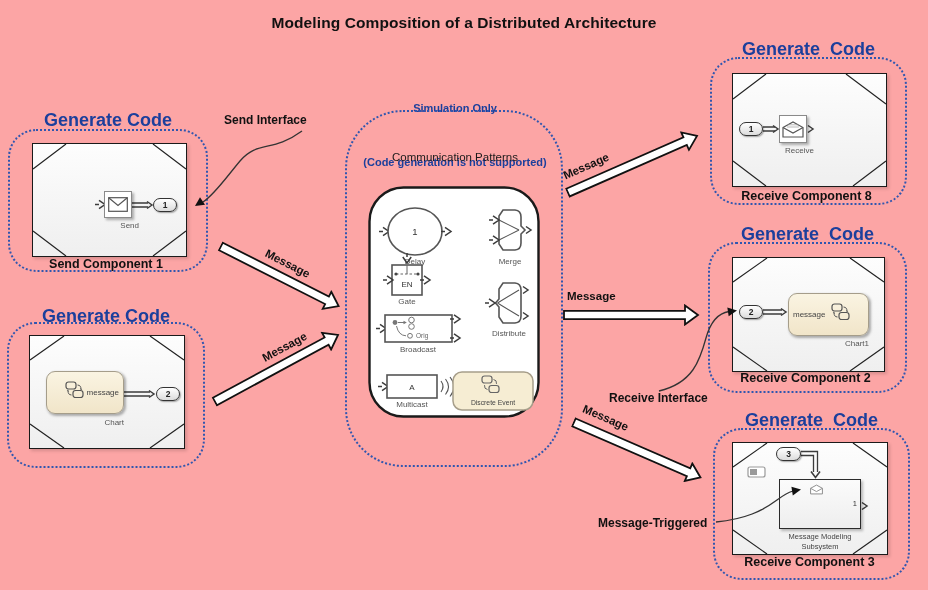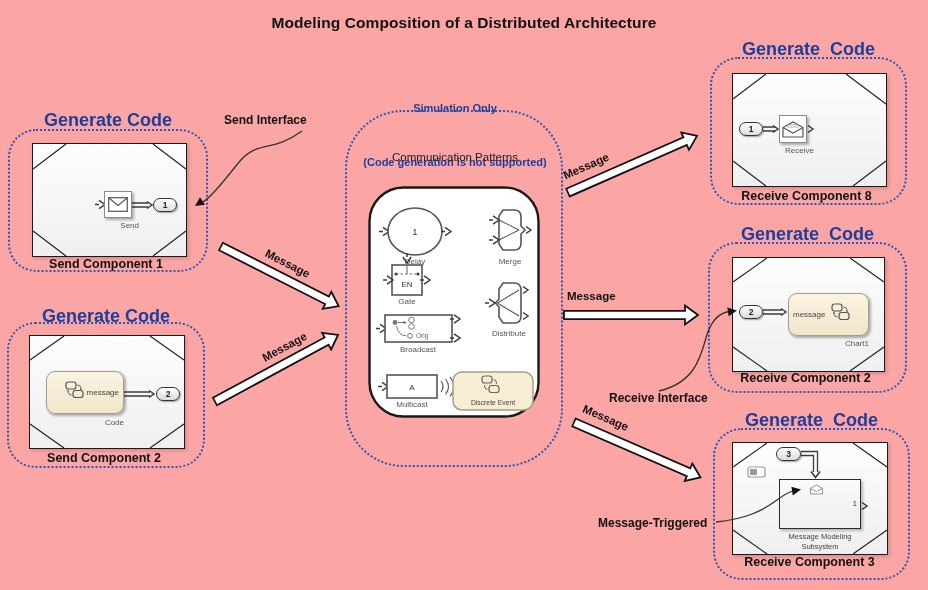--- a/index.html
+++ b/index.html
@@ -87,23 +87,22 @@
         <rect x="1" y="1" width="10" height="7" rx="2.5" fill="none" stroke="#555" stroke-width="1.2"></rect>
         <rect x="8" y="9.5" width="10" height="7" rx="2.5" fill="none" stroke="#555" stroke-width="1.2"></rect>
         <path d="M12.5,4 q3.8,0.3 3.3,4.2" fill="none" stroke="#555" stroke-width="1"></path>
         <polygon points="15.3,9.3 17.2,8.6 16,7.2" fill="#555"></polygon>
         <path d="M6.5,14 q-3.8,-0.3 -3.3,-4.2" fill="none" stroke="#555" stroke-width="1"></path>
         <polygon points="3.7,8.7 1.8,9.4 3,10.8" fill="#555"></polygon>
       </svg>
       <span class="sig" style="right:4px;top:16px">message</span>
     </div>
     <div class="abs port" style="left:126px;top:51px">2</div>
-    <div class="abs blk-label" style="left:16px;top:82px;width:78px">Code</div>
-  </div>
-  <div class="abs comp-name" style="left:7px;top:451px;width:194px">Send Component 2</div>
+    <div class="abs blk-label" style="left:16px;top:82px;width:78px">Chart</div>
+  </div>
 
   <div class="abs blue-cap" style="left:330px;top:63px;width:250px">
     <div>Simulation Only</div>
     <div>(Code generation is not supported)</div>
   </div>
   <div class="abs dotted-center" style="left:345px;top:110px;width:214px;height:353px"></div>
   <div class="abs inner-title" style="left:355px;top:150px;width:200px">
     <div>Communication Patterns</div>
   </div>
 

